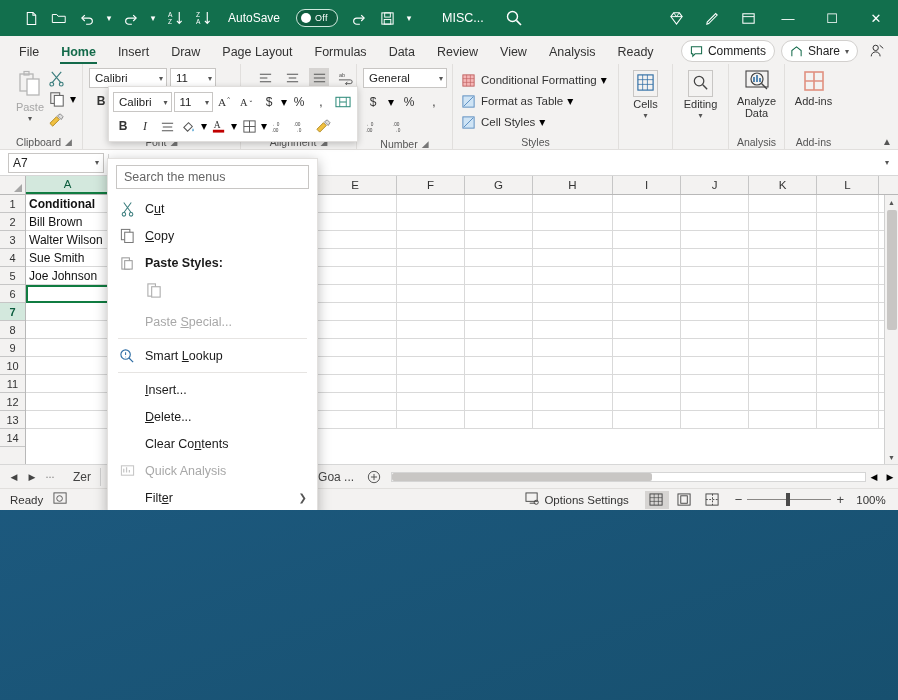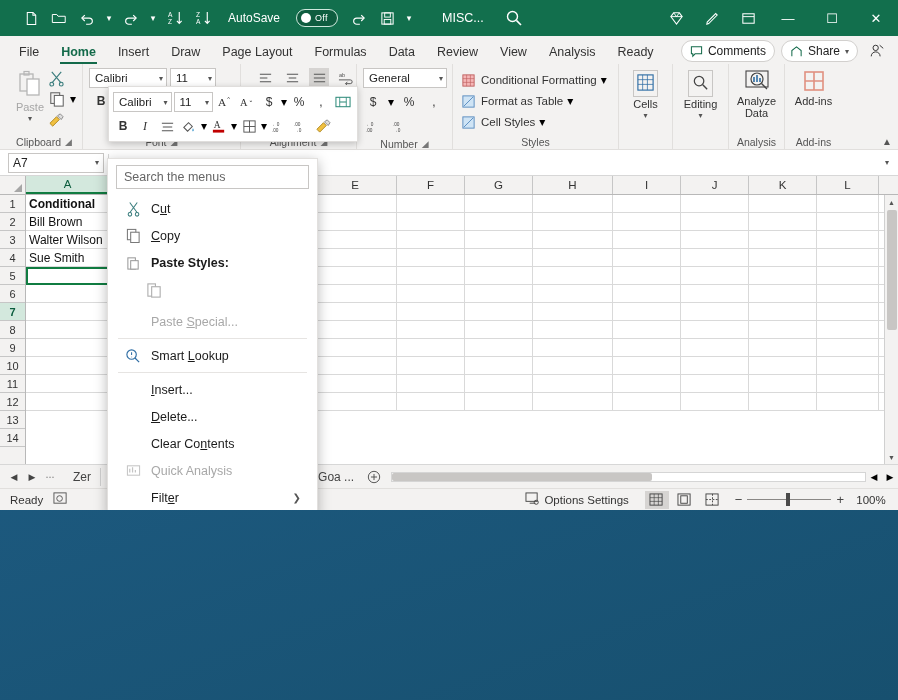--- a/index.html
+++ b/index.html
@@ -173,21 +173,21 @@
   
   .ctxmenu{
     position:absolute; left:107px; top:158px; width:211px; background:#fff;
     border:1px solid #e2e0de; box-shadow:0 3px 12px rgba(0,0,0,.28);
     z-index:60; padding:6px 0 4px; font-size:12.5px; color:#1b1b1b;
   }
   .searchmenus{
     margin:0 8px 6px; height:24px; border:1px solid #c8c6c4; background:#fff;
     display:flex; align-items:center; padding:0 7px; color:#666; font-size:12.5px;
   }
-  .mi{height:27px;display:flex;align-items:center;padding:0 16px;gap:9px;position:relative;}
+  .mi{height:27px;display:flex;align-items:center;padding:0 10px;gap:9px;position:relative;}
   .mi .mico{width:18px;display:flex;align-items:center;justify-content:center;}
   .mi .mlab{flex:1;white-space:nowrap;}
   .mi.bold .mlab{font-weight:bold;}
   .mi.dis .mlab{color:#a8a8a8;}
   .mi .arrow{font-size:10px;color:#555;}
   .msep{height:1px;background:#e6e4e2;margin:3px 10px;}
   .paste-icons{height:32px;display:flex;align-items:center;padding-left:38px;gap:6px;}
   u{text-decoration:underline;}
 </style>
 </head>
@@ -779,20 +779,35 @@
             <div class="cell" style="width: 68px;"></div>
             <div class="cell" style="width: 68px;"></div>
             <div class="cell" style="width: 80px;"></div>
             <div class="cell" style="width: 68px;"></div>
             <div class="cell" style="width: 68px;"></div>
             <div class="cell" style="width: 68px;"></div>
             <div class="cell" style="width: 62px;"></div>
             <div class="cell" style="flex: 1 1 0%; border-right: none;"></div>
           </div>
           <div class="cellrow">
+            <div class="cell" style="width: 84px;">Joe Johnson</div>
+            <div class="cell" style="width: 68px;"></div>
+            <div class="cell" style="width: 68px;"></div>
+            <div class="cell" style="width: 68px;"></div>
+            <div class="cell" style="width: 83px;"></div>
+            <div class="cell" style="width: 68px;"></div>
+            <div class="cell" style="width: 68px;"></div>
+            <div class="cell" style="width: 80px;"></div>
+            <div class="cell" style="width: 68px;"></div>
+            <div class="cell" style="width: 68px;"></div>
+            <div class="cell" style="width: 68px;"></div>
+            <div class="cell" style="width: 62px;"></div>
+            <div class="cell" style="flex: 1 1 0%; border-right: none;"></div>
+          </div>
+          <div class="cellrow">
             <div class="cell active" style="width: 84px;"></div>
             <div class="cell" style="width: 68px;"></div>
             <div class="cell" style="width: 68px;"></div>
             <div class="cell" style="width: 68px;"></div>
             <div class="cell" style="width: 83px;"></div>
             <div class="cell" style="width: 68px;"></div>
             <div class="cell" style="width: 68px;"></div>
             <div class="cell" style="width: 80px;"></div>
             <div class="cell" style="width: 68px;"></div>
             <div class="cell" style="width: 68px;"></div>

